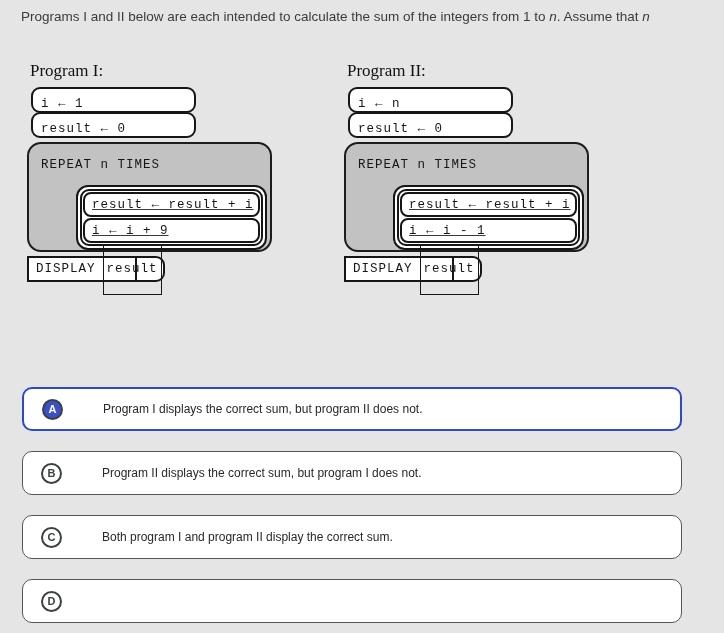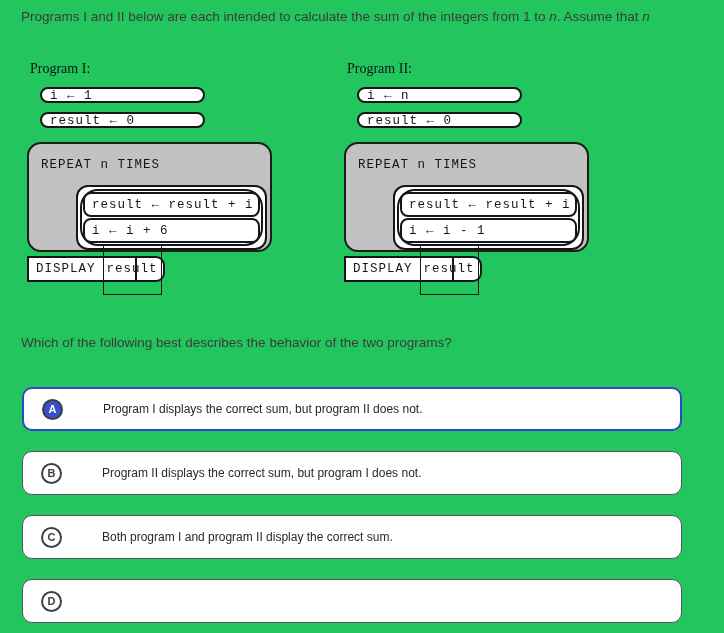--- a/index.html
+++ b/index.html
@@ -1,66 +1,66 @@
 <!DOCTYPE html>
 <html><head>
 <meta charset="utf-8">
 <style>
   * { margin: 0; padding: 0; box-sizing: border-box; }
   html, body { background: #ffffff; }
   .page {
     position: relative;
     width: 724px; height: 633px;
-    background: #22c55e;
+    background: #e5e5e5;
     font-family: "Liberation Sans", sans-serif;
     color: #3a3a3a;
     overflow: hidden;
   }
 
   
   .header {
     position: absolute; left: 21px; top: 7px; width: 692px;
     font-size: 13.5px; line-height: 19px; color: #3b3b3b;
   }
   .hline { white-space: nowrap; }
   .var-n { font-style: italic; }
 
   
   .prog { position: absolute; top: 61px; width: 252px; height: 226px; }
   .prog-1 { left: 27px; }
   .prog-2 { left: 344px; }
   .prog-title {
     position: absolute; left: 3px; top: 0;
     font-family: "Liberation Serif", serif;
-    font-size: 14px; color: #111;
+    font-size: 17px; color: #111;
   }
   .code {
     font-family: "Liberation Mono", "DejaVu Sans Mono", monospace;
     font-size: 12.5px; letter-spacing: 1px; color: #161616;
     white-space: nowrap;
   }
   .stmt {
-    position: absolute; left: 13px; width: 165px; height: 16px;
+    position: absolute; left: 4px; width: 165px; height: 26px;
     background: #fff; border: 2px solid #161616; border-radius: 9px;
-    display: flex; align-items: flex-start; padding-left: 8px;
+    display: flex; align-items: flex-end; padding-left: 8px;
   }
   .stmt-1 { top: 26px; }
   .stmt-2 { top: 51px; }
   .loop-box {
     position: absolute; left: 0; top: 81px; width: 245px; height: 110px;
     background: #c2c2c2; border: 2px solid #1c1c1c; border-radius: 14px;
   }
   .repeat-label { position: absolute; left: 12px; top: 14px; }
   .loop-body-outer {
     position: absolute; left: 47px; top: 41px; width: 191px;
     background: #fff; border: 2px solid #161616; border-radius: 12px;
     padding: 2px;
   }
   .loop-body-inner {
-    border: 2px solid #161616; border-radius: 18px; padding: 1px;
+    border: 2px solid #161616; border-radius: 9px; padding: 1px; text-decoration: underline;
   }
   .loop-stmt {
     height: 25px; width: 100%;
     background: #fff; border: 2px solid #161616; border-radius: 8px;
     display: flex; align-items: center; padding-left: 7px;
   }
   .loop-stmt + .loop-stmt { margin-top: 1px; }
   .display-shadow {
     position: absolute; left: 0; top: 195px; width: 138px; height: 26px;
     background: #fff; border: 2px solid #161616; border-radius: 9px;
@@ -114,21 +114,21 @@
         <span class="code">result ← 0</span>
       </div>
     <div class="loop-box">
       <span class="code repeat-label">REPEAT n TIMES</span>
       <div class="loop-body-outer">
         <div class="loop-body-inner">
           <div class="loop-stmt">
               <span class="code">result ← result + i</span>
             </div>
           <div class="loop-stmt">
-              <span class="code">i ← i + 6</span>
+              <span class="code">i ← i + 9</span>
             </div>
         </div>
       </div>
     </div>
     <div class="display-shadow"></div>
     <div class="display-box">
       <span class="code">DISPLAY</span>
       <span class="code result-box">result</span>
     </div>
   </div>
@@ -154,21 +154,20 @@
         </div>
       </div>
     </div>
     <div class="display-shadow"></div>
     <div class="display-box">
       <span class="code">DISPLAY</span>
       <span class="code result-box">result</span>
     </div>
   </div>
 
-  <div class="question">Which of the following best describes the behavior of the two programs?</div>
 
   <div class="option opt-a selected">
     <div class="letter-badge">A</div>
     <div class="option-text">Program I displays the correct sum, but program II does not.</div>
   </div>
   <div class="option opt-b">
     <div class="letter-badge">B</div>
     <div class="option-text">Program II displays the correct sum, but program I does not.</div>
   </div>
   <div class="option opt-c">

